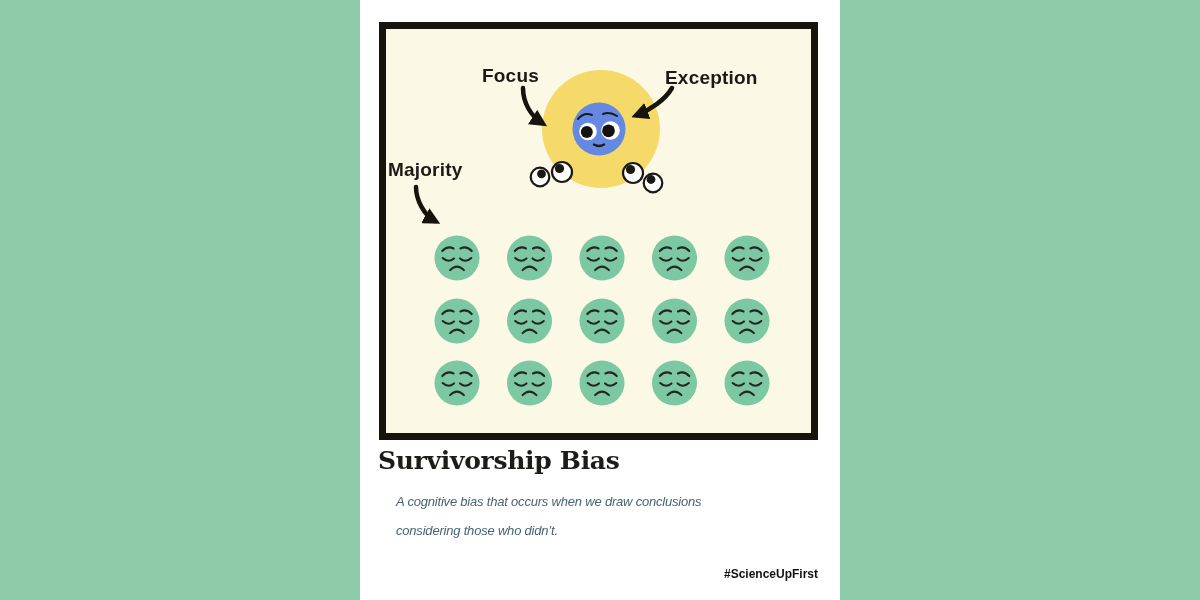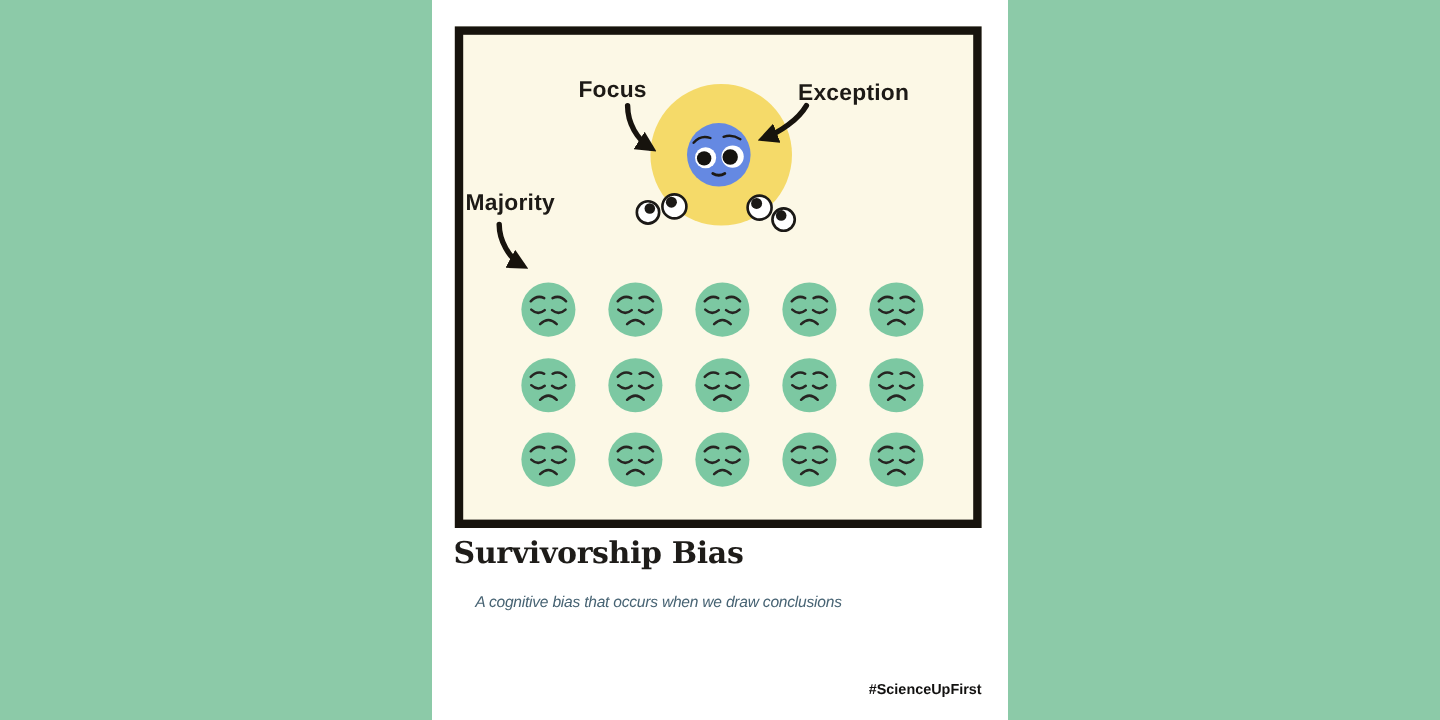--- a/index.html
+++ b/index.html
@@ -156,17 +156,18 @@
 
       <div class="callout focus">Focus</div>
       <div class="callout exception">Exception</div>
       <div class="callout majority">Majority</div>
     </div>
 
     <div class="caption-title">Survivorship Bias</div>
 
     <div class="caption-desc">
       <div class="line">A cognitive bias that occurs when we draw conclusions</div>
+      <div class="line">considering those who didn’t.</div>
     </div>
 
     <div class="hashtag">#ScienceUpFirst</div>
   </div>
 </div>
 
 </body></html>

